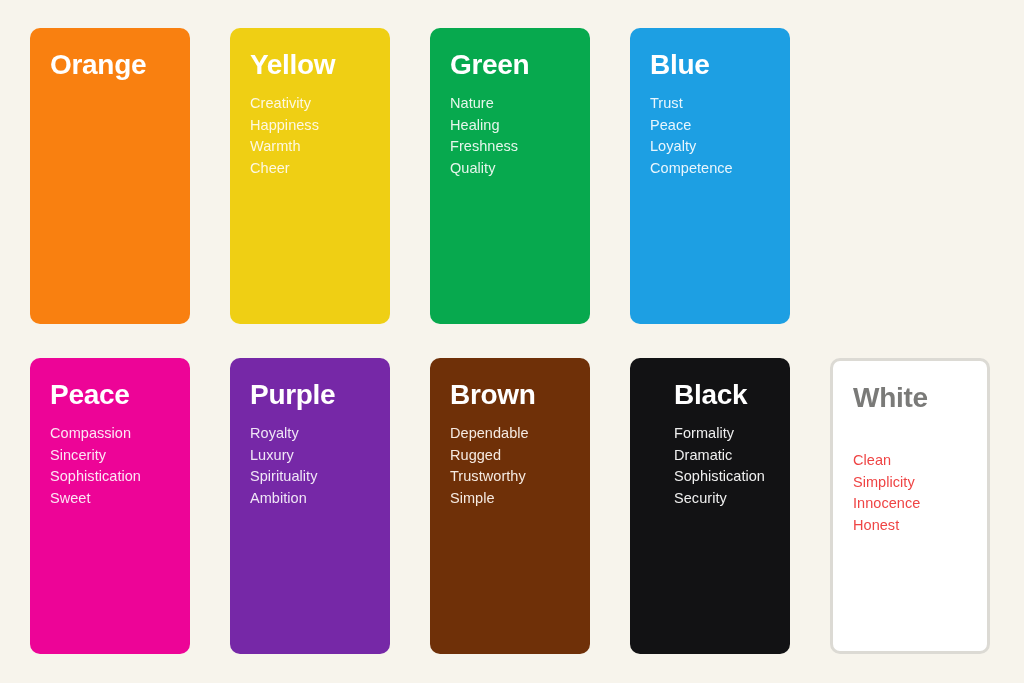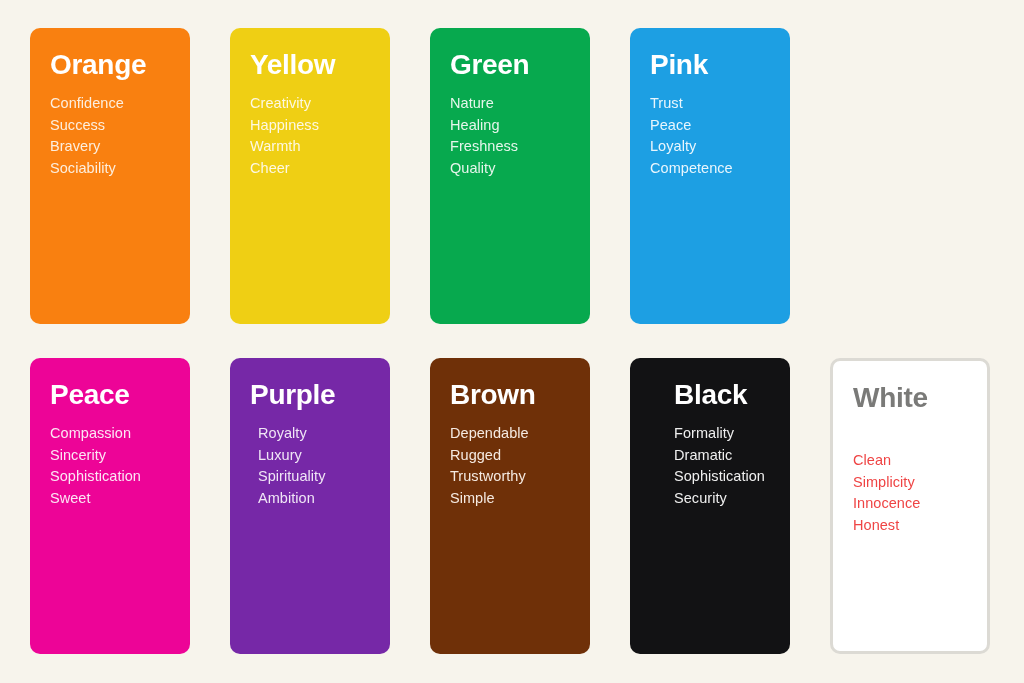--- a/index.html
+++ b/index.html
@@ -73,68 +73,62 @@
     border: 3px solid #4c1d95;
   }
 </style>
 </head>
 <body style="background: rgb(247, 244, 236);">
 
 <div id="board" style="background: rgb(247, 244, 236);">
   <div class="card-row">
       <div class="card" style="background: rgb(249, 128, 16);">
         <div class="card-title" style="color: rgb(255, 255, 255);">Orange</div>
-        <ul class="card-traits" style="color: rgb(253, 238, 222);">
-          <li>Confidence</li>
-          <li>Success</li>
-          <li>Bravery</li>
-          <li>Sociability</li>
-        </ul>
       </div>
       <div class="card" style="background: rgb(239, 207, 20);">
         <div class="card-title" style="color: rgb(255, 255, 255);">Yellow</div>
         <ul class="card-traits" style="color: rgb(253, 248, 226);">
           <li>Creativity</li>
           <li>Happiness</li>
           <li>Warmth</li>
           <li>Cheer</li>
         </ul>
       </div>
       <div class="card" style="background: rgb(7, 169, 78);">
         <div class="card-title" style="color: rgb(255, 255, 255);">Green</div>
         <ul class="card-traits" style="color: rgb(230, 246, 236);">
           <li>Nature</li>
           <li>Healing</li>
           <li>Freshness</li>
           <li>Quality</li>
         </ul>
       </div>
       <div class="card" style="background: rgb(29, 159, 227);">
-        <div class="card-title" style="color: rgb(255, 255, 255);">Pink</div>
+        <div class="card-title" style="color: rgb(255, 255, 255);">Blue</div>
         <ul class="card-traits" style="color: rgb(233, 246, 253);">
           <li>Trust</li>
           <li>Peace</li>
           <li>Loyalty</li>
           <li>Competence</li>
         </ul>
       </div>
     </div>
   <div class="card-row">
       <div class="card" style="background: rgb(237, 4, 151);">
         <div class="card-title" style="color: rgb(255, 255, 255);">Peace</div>
         <ul class="card-traits" style="color: rgb(252, 230, 244);">
           <li>Compassion</li>
           <li>Sincerity</li>
           <li>Sophistication</li>
           <li>Sweet</li>
         </ul>
       </div>
       <div class="card" style="background: rgb(118, 40, 167);">
         <div class="card-title" style="color: rgb(255, 255, 255);">Purple</div>
-        <ul class="card-traits" style="color: rgb(240, 230, 246); margin-left: 8px;">
+        <ul class="card-traits" style="color: rgb(240, 230, 246);">
           <li>Royalty</li>
           <li>Luxury</li>
           <li>Spirituality</li>
           <li>Ambition</li>
         </ul>
       </div>
       <div class="card" style="background: rgb(111, 48, 8);">
         <div class="card-title" style="color: rgb(255, 255, 255);">Brown</div>
         <ul class="card-traits" style="color: rgb(245, 234, 226);">
           <li>Dependable</li>

